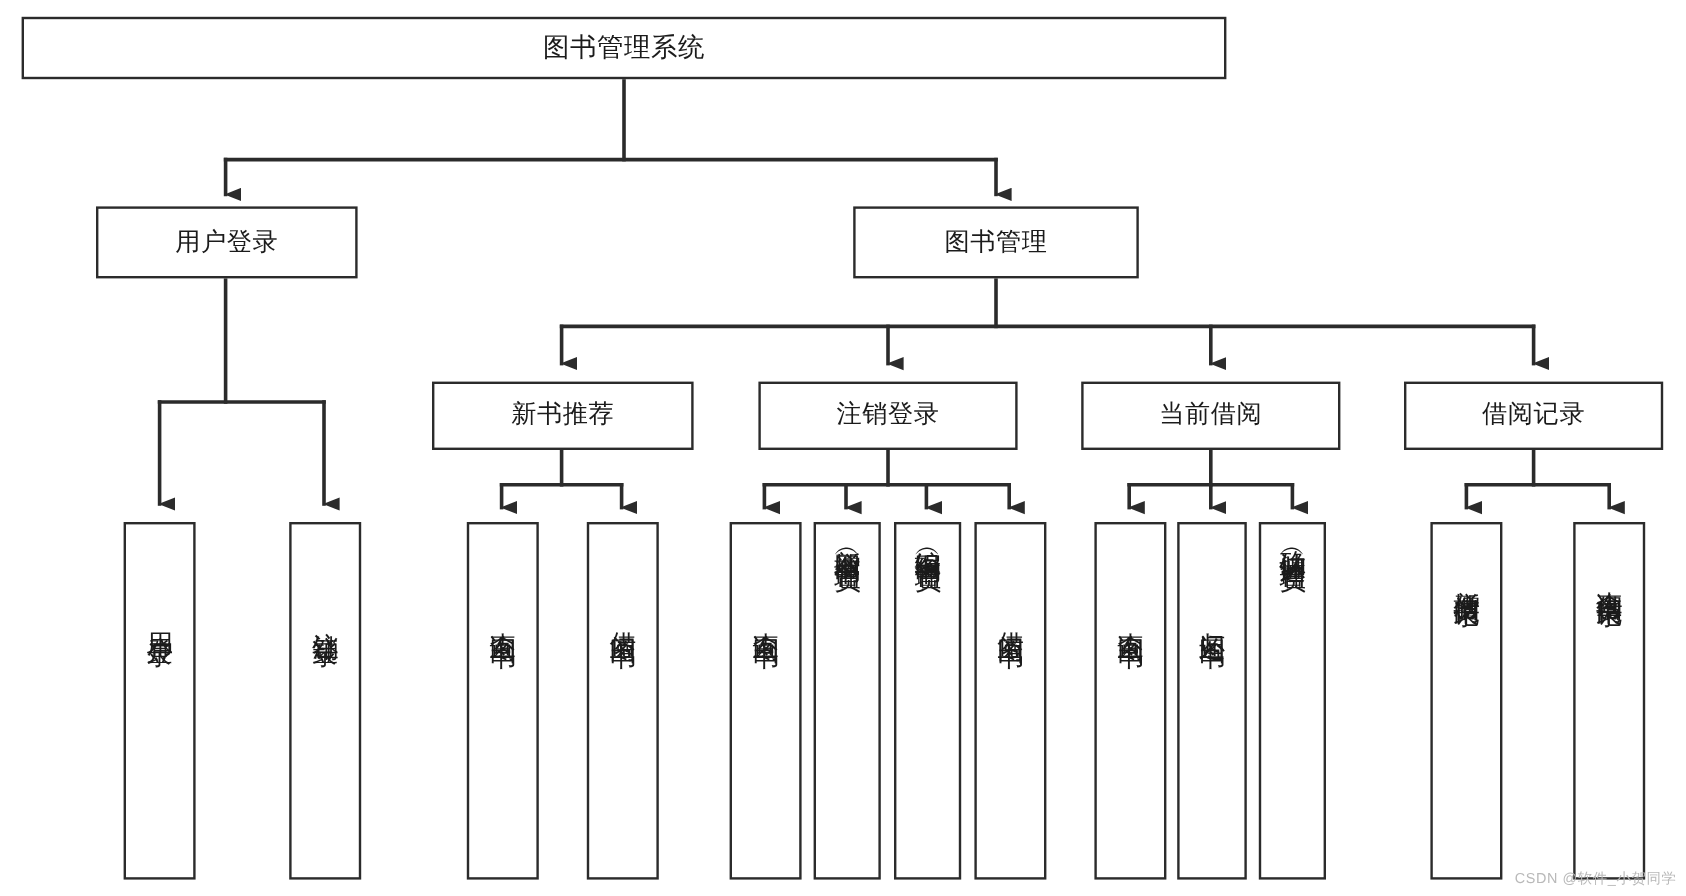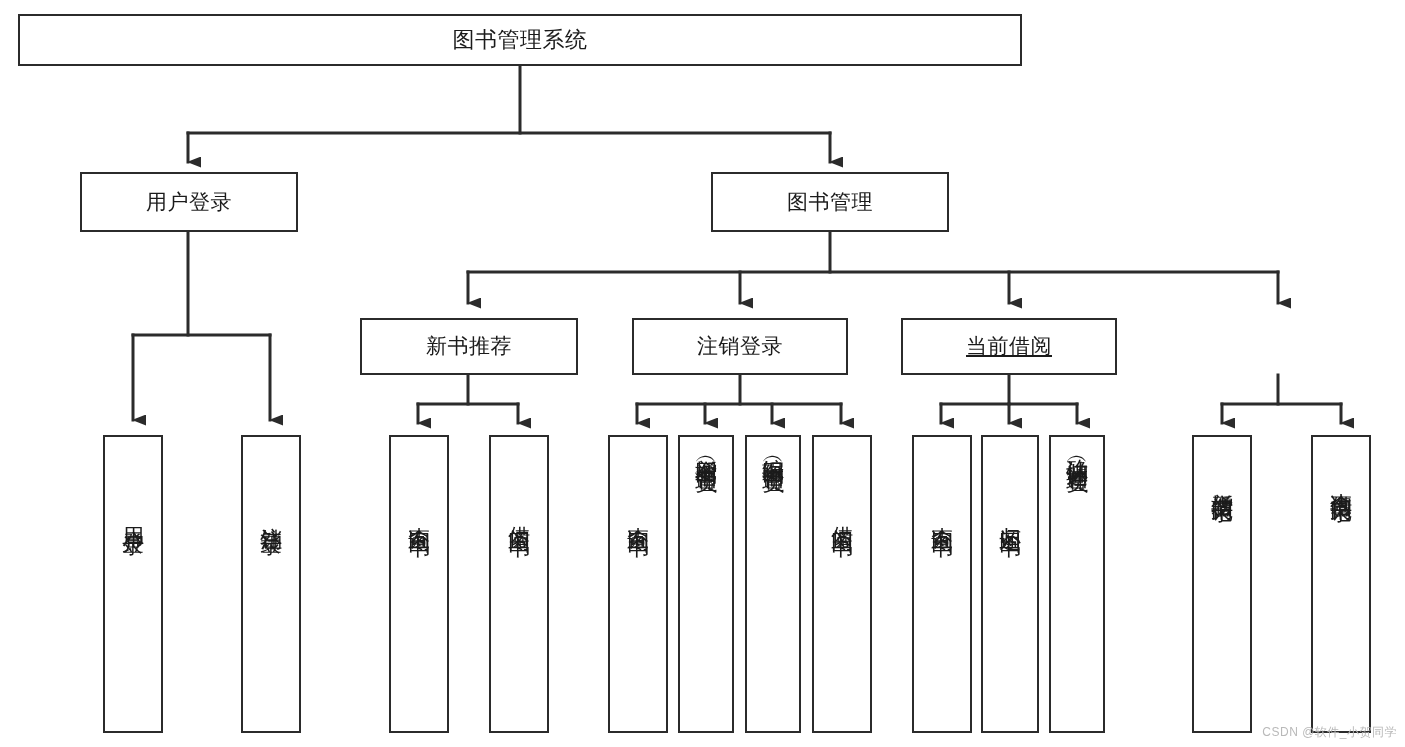--- a/index.html
+++ b/index.html
@@ -141,22 +141,25 @@
   <div class="node h" style="left:360px; top:318px; width:218px; height:57px;">
     <span class="label">新书推荐</span>
   </div>
 
   <div class="node h" style="left:711px; top:172px; width:238px; height:60px;">
     <span class="label">图书管理</span>
   </div>
   <div class="node h" style="left:632px; top:318px; width:216px; height:57px;">
     <span class="label">注销登录</span>
   </div>
-  <div class="node h" style="left:901px; top:318px; width:216px; height:57px;text-decoration:underline;">
+  <div class="node h" style="left:901px; top:318px; width:216px; height:57px;">
     <span class="label">当前借阅</span>
+  </div>
+  <div class="node h" style="left:1170px; top:318px; width:216px; height:57px;">
+    <span class="label">借阅记录</span>
   </div>
 
   <div class="node v" style="left:103px; top:435px; width:60px; height:298px; padding-top:72px;">
     <span class="label">用户登录</span>
   </div>
   <div class="node v" style="left:241px; top:435px; width:60px; height:298px; padding-top:72px;">
     <span class="label">注销登录</span>
   </div>
 
   <div class="node v" style="left:389px; top:435px; width:60px; height:298px; padding-top:72px;">

